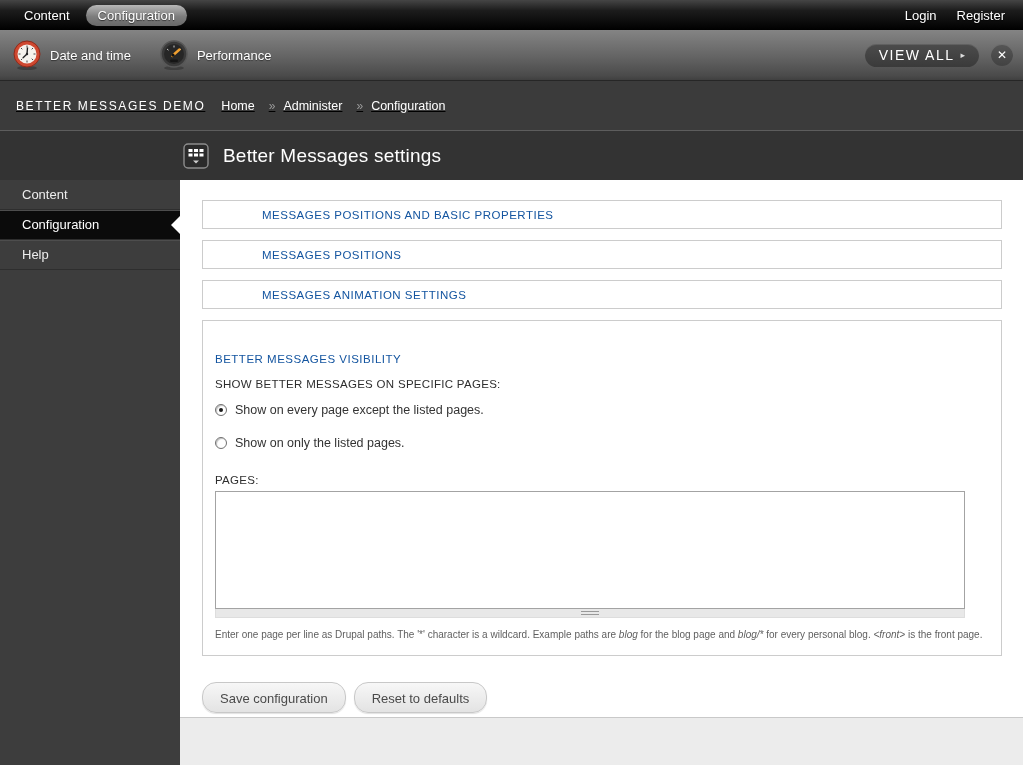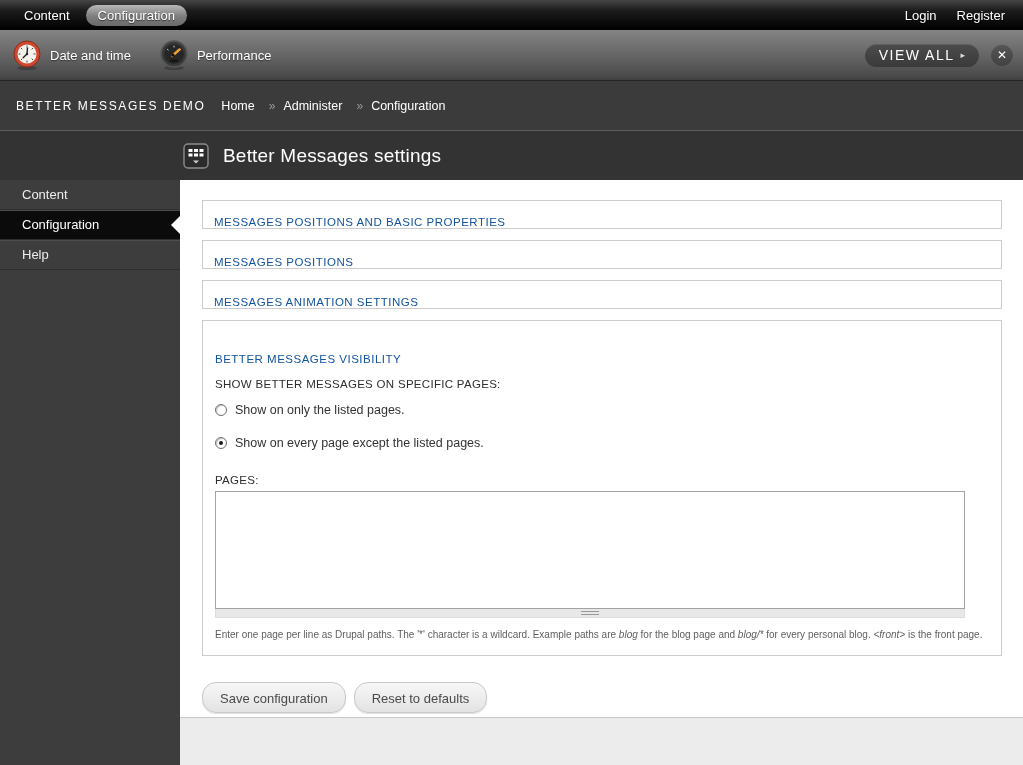--- a/index.html
+++ b/index.html
@@ -53,21 +53,21 @@
     width:22px; height:22px; border-radius:50%;
     background:linear-gradient(180deg,#565656,#424242);
     color:#fff; font-size:12px; font-weight:bold;
     display:flex; align-items:center; justify-content:center; cursor:pointer;
     box-shadow:inset 0 1px 0 rgba(255,255,255,.15);
   }
 
   
   .breadcrumb-bar {
     height:49px; background:#3b3b3b;
-    display:flex; align-items:center; padding:0 16px;
+    display:flex; align-items:center; padding:0 16px;text-decoration:underline;
   }
   .site-name { color:#fff; font-size:12px; letter-spacing:1.6px; margin-right:16px; }
   .crumb { color:#fff; font-size:12.5px; cursor:pointer; }
   .crumb-sep { color:#9a9a9a; font-size:12px; margin:0 8px 0 14px; }
 
   
   .title-band {
     height:50px; background:#333;
     border-top:1px solid #5d5d5d;
     display:flex; align-items:center; padding-left:183px;
@@ -92,21 +92,21 @@
   }
 
   .content-col { flex:1; display:flex; flex-direction:column; }
   .content { background:#fff; padding:20px 21px 0 22px; height:537px; }
   .content-footer { background:#ececec; border-top:1px solid #c9c9c9; flex:1; }
 
   
   .fieldset {
     border:1px solid #ccc; background:#fff; margin-bottom:11px;
   }
-  .fieldset.collapsed { height:29px; display:flex; align-items:flex-end; }
+  .fieldset.collapsed { height:29px; display:flex; align-items:center;padding-left:48px; }
   .legend {
     color:#1455a0; font-size:11.5px; letter-spacing:.5px;
     padding:0 11px; cursor:pointer;
   }
   .fieldset.expanded { padding:28px 12px 12px; margin-bottom:0; }
   .fieldset.expanded .legend { padding:0; display:inline-block; margin-bottom:13px; }
 
   .form-label {
     color:#2e2e2e; font-size:11.5px; letter-spacing:.3px; margin-bottom:13px;
   }
@@ -279,27 +279,27 @@
       <div class="fieldset collapsed">
         <span class="legend">MESSAGES ANIMATION SETTINGS</span>
       </div>
 
       <div class="fieldset expanded">
         <span class="legend">BETTER MESSAGES VISIBILITY</span>
 
         <div class="form-label">SHOW BETTER MESSAGES ON SPECIFIC PAGES:</div>
 
         <div class="radio-row">
+          <span class="radio checked"></span>
+          <span class="radio-label">Show on every page except the listed pages.</span>
+        </div>
+
+        <div class="radio-row">
           <span class="radio"></span>
           <span class="radio-label">Show on only the listed pages.</span>
-        </div>
-
-        <div class="radio-row">
-          <span class="radio checked"></span>
-          <span class="radio-label">Show on every page except the listed pages.</span>
         </div>
 
         <div class="form-label pages-label">PAGES:</div>
 
         <textarea class="pages-textarea" style=""></textarea>
         <div class="grippie">
           <div class="grippie-lines"></div>
         </div>
 
         <div class="description">

